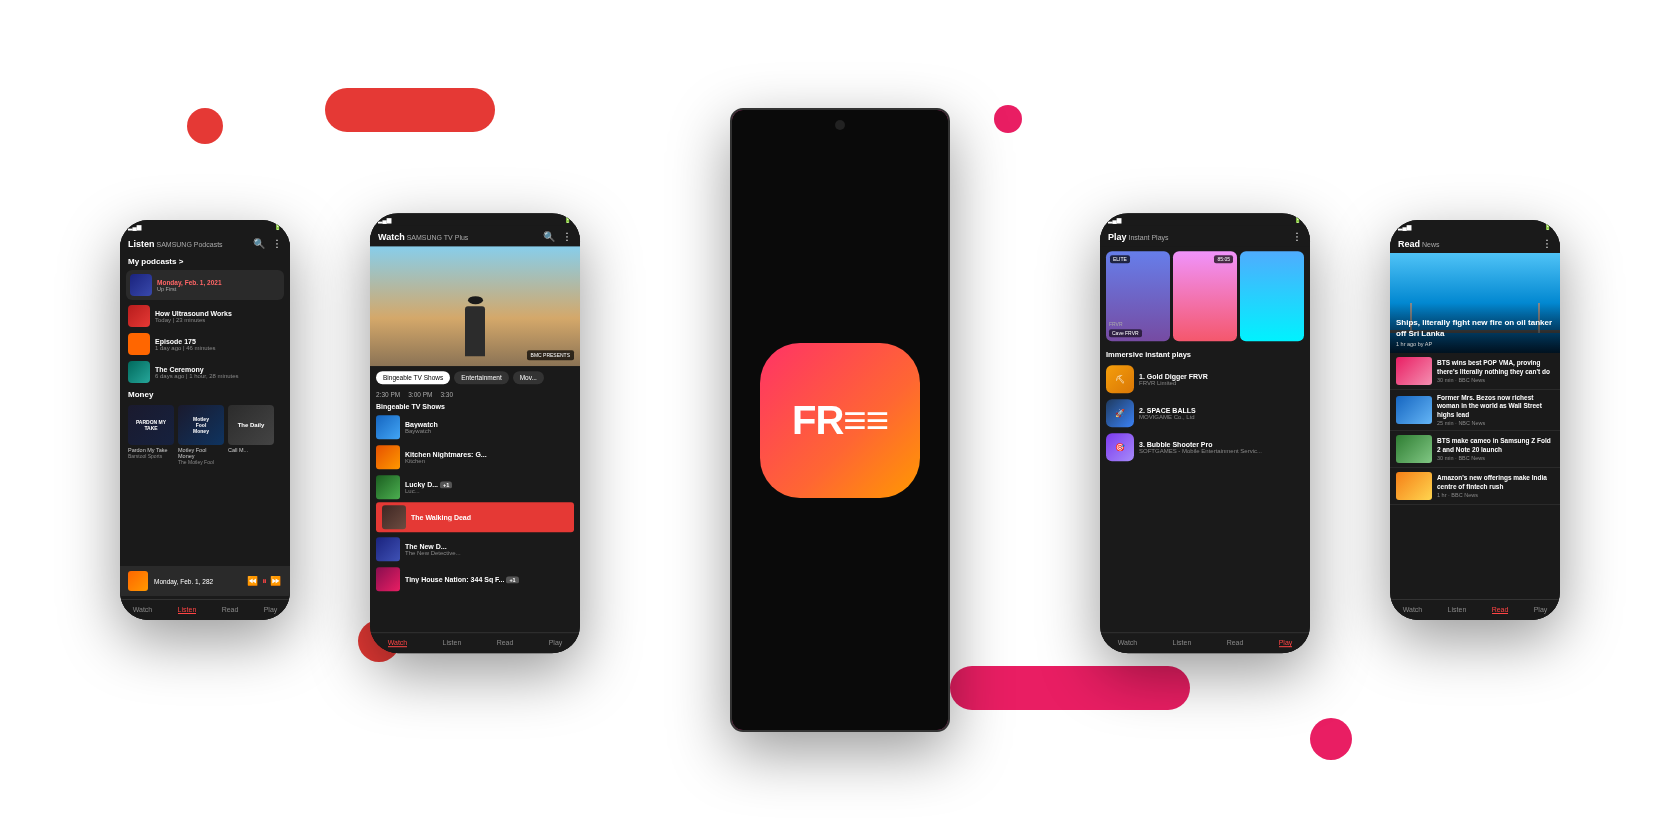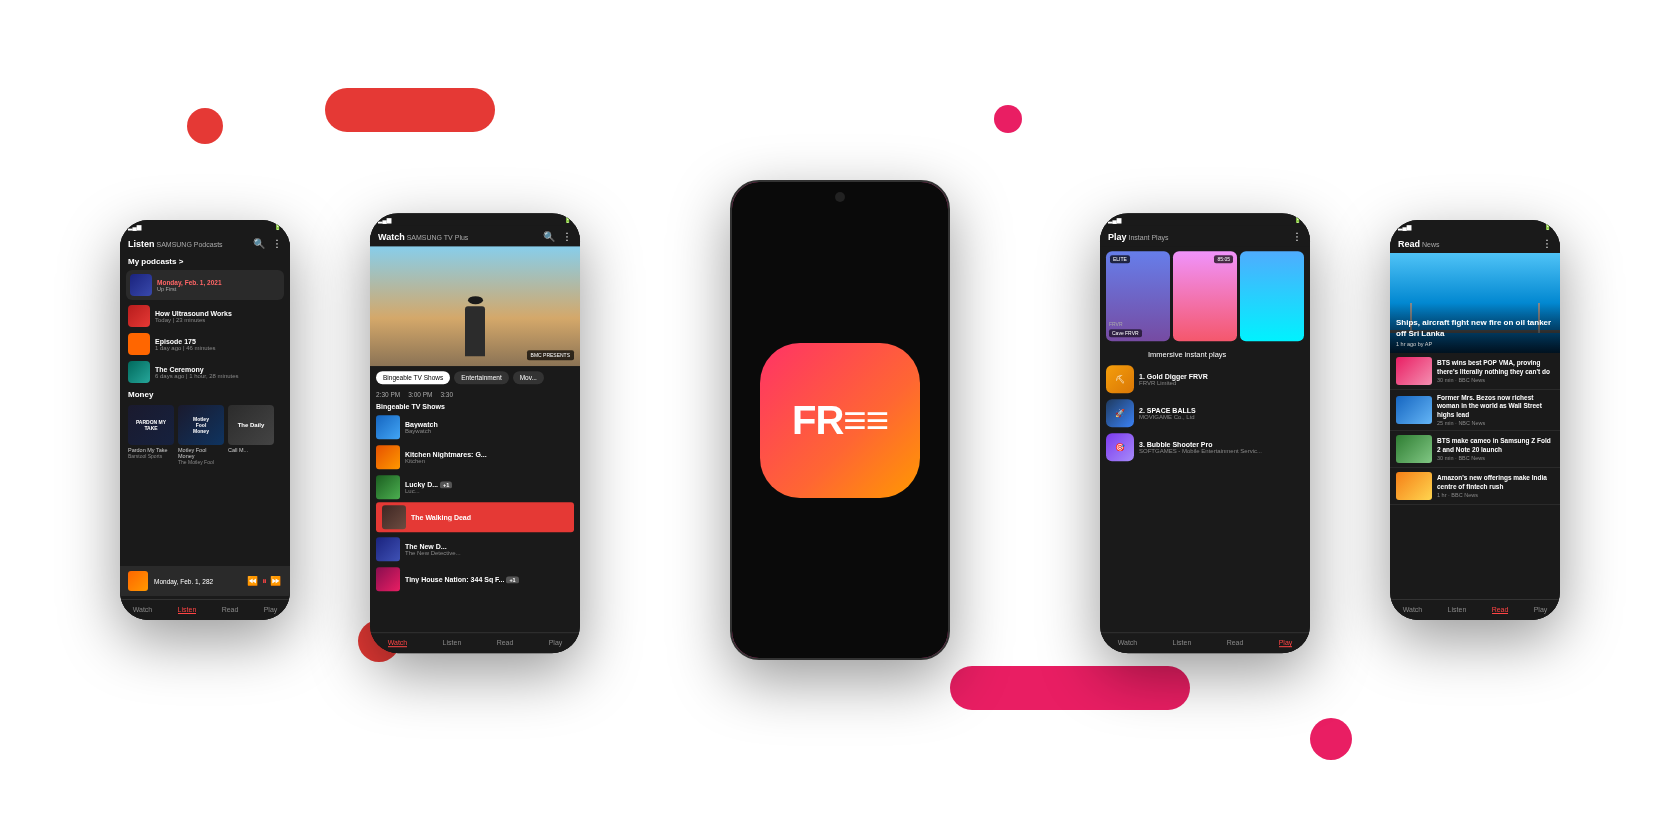--- a/index.html
+++ b/index.html
@@ -17,26 +17,26 @@
       position: absolute;
       border-radius: 28px;
       overflow: hidden;
       background: #111;
       box-shadow: 0 20px 60px rgba(0,0,0,0.4);
     }
 
     
     .phone-center {
       width: 220px;
-      height: 480px;
+      height: 624px;
       left: 50%;
       top: 50%;
       transform: translate(-50%, -50%);
       z-index: 10;
-      border-radius: 29px;
+      border-radius: 13px;
       background: #ec4899;
       border: 2px solid #333;
     }
 
     .phone-center-inner {
       width: 100%;
       height: 100%;
       background: #0a0a0a;
       display: flex;
       align-items: center;
@@ -398,23 +398,22 @@
       left: 3px;
       font-size: 5px;
       color: #fff;
       background: rgba(0,0,0,0.6);
       padding: 1px 3px;
       border-radius: 2px;
     }
 
     .instant-plays-title {
       font-size: 7.5px;
-      font-weight: 400;
-      padding: 4px 12px 3px;
-      margin-left: 36px;
+      font-weight: 700;
+      padding: 4px 6px 3px;
     }
 
     .game-item {
       display: flex;
       align-items: center;
       padding: 3px 6px;
       gap: 5px;
     }
 
     .game-icon {
@@ -816,21 +815,21 @@
 
     <div class="hero-news">
       <div class="hero-news-img">
 
         <div style="position:absolute;bottom:0;width:100%;height:50%;background:linear-gradient(180deg,#0288d1,#01579b);"></div>
         <div style="position:absolute;bottom:20px;width:100%;height:3px;background:#555;"></div>
         <div style="position:absolute;bottom:20px;left:20px;width:2px;height:30px;background:#888;"></div>
         <div style="position:absolute;bottom:20px;right:20px;width:2px;height:30px;background:#888;"></div>
       </div>
       <div class="hero-news-overlay">
-        <div class="hero-news-title">Ships, aircraft fight new fire on oil tanker off Sri Lanka</div>
+        <div class="hero-news-title">Ships, literally fight new fire on oil tanker off Sri Lanka</div>
         <div class="hero-news-meta">1 hr ago by AP</div>
       </div>
     </div>
 
     <div class="news-item">
       <div class="news-thumb n1"></div>
       <div class="news-info">
         <div class="news-title">BTS wins best POP VMA, proving there's literally nothing they can't do</div>
         <div class="news-meta">30 min · BBC News</div>
       </div>

